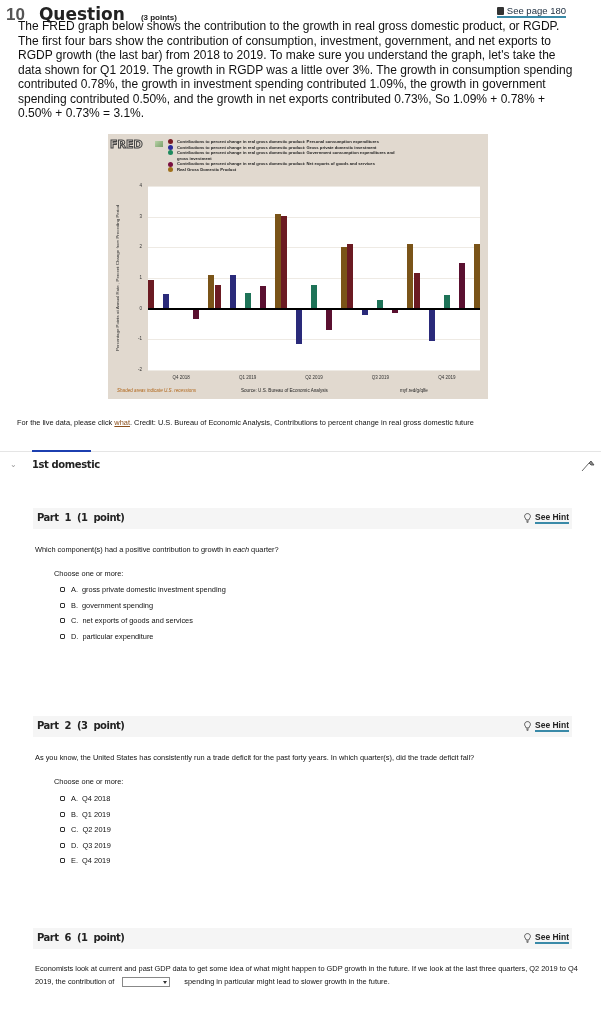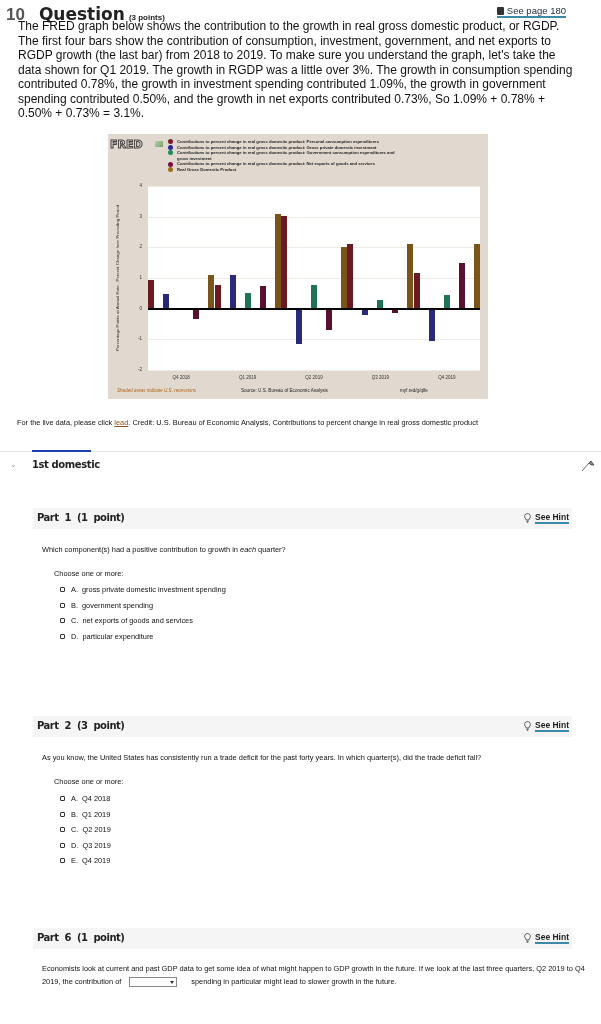--- a/index.html
+++ b/index.html
@@ -2,21 +2,21 @@
 <html><head>
 <meta charset="utf-8">
 <style>
   * { box-sizing: border-box; margin: 0; padding: 0; }
   html, body { width: 601px; height: 1024px; overflow: hidden; background: #ffffff; }
   body { font-family: "Liberation Sans", sans-serif; color: #1a1a1a; position: relative; }
 
   .q-header { position: absolute; left: 6px; top: 4px; display: flex; align-items: baseline; }
   .q-num { font-size: 17px; font-weight: bold; color: #555; margin-right: 14px; }
   .q-title { font-size: 17px; font-weight: bold; color: #222; font-family: "DejaVu Sans", sans-serif; }
-  .q-points { font-size: 8px; font-weight: bold; margin-left: 4px; color: #222; }
+  .q-points { font-size: 8px; font-weight: bold; margin-left: 16px; color: #222; }
   .see-page { position: absolute; right: 35px; top: 5px; font-size: 9.5px; color: #1a2b3c; display: flex; align-items: center; gap: 3px; text-decoration: none; border-bottom: 2px solid #3a8aa8; padding-bottom: 0px; cursor: pointer; }
   .book-icon { width: 7px; height: 8px; background: #333; border-radius: 1px; display: inline-block; }
 
   .intro { position: absolute; left: 18px; top: 19px; width: 560px; font-size: 12px; line-height: 14.5px; color: #111; }
 
   .chart-wrap { position: absolute; left: 108px; top: 134px; width: 380px; height: 265px; background: #e1d9cf; padding-left: 20px; }
   .fred-logo { position: absolute; left: 2px; top: 4px; font-size: 11px; font-weight: bold; color: #e1d9cf; -webkit-text-stroke: 1px #444; font-family: "DejaVu Sans", sans-serif; letter-spacing: 0px; }
   .fred-spark { position: absolute; left: 47px; top: 7px; width: 8px; height: 6px; background: linear-gradient(135deg, #b7d3a7, #7a9e6a); }
   .legend { position: absolute; left: 60px; top: 5px; font-size: 4.2px; font-weight: bold; line-height: 5.6px; color: #222; width: 315px; }
   .legend-item { display: flex; align-items: flex-start; }
@@ -45,21 +45,21 @@
   .chevron { font-size: 8px; color: #999; width: 12px; }
   .attempt-label { font-size: 10px; font-weight: bold; margin-left: 10px; color: #222; font-family: "DejaVu Sans", sans-serif; letter-spacing: -0.4px; }
   .flag-icon { position: absolute; right: 6px; top: 460px; width: 14px; height: 12px; }
 
   .part-head { position: absolute; left: 33px; width: 539px; height: 21px; background: #f5f5f5; }
   .part-title { position: absolute; left: 4px; top: 4px; font-size: 10px; font-weight: bold; color: #222; font-family: "DejaVu Sans", sans-serif; letter-spacing: -0.5px; word-spacing: 3px; }
   .hint { position: absolute; right: 3px; top: 4px; font-size: 8.5px; font-weight: bold; color: #222; display: flex; align-items: center; gap: 4px; }
   .hint-link { border-bottom: 2px solid #3a8aa8; cursor: pointer; }
   .bulb-icon { width: 7px; height: 10px; }
 
-  .prompt { position: absolute; left: 42px; font-size: 7.4px; color: #111; width: 545px; line-height: 13px; }
+  .prompt { position: absolute; left: 35px; font-size: 7.4px; color: #111; width: 545px; line-height: 13px; }
   .choose { position: absolute; left: 54px; font-size: 7.4px; color: #111; }
   .options { position: absolute; left: 60px; }
   .option { display: flex; align-items: center; height: 15.5px; font-size: 7.4px; color: #111; cursor: pointer; }
   .checkbox { width: 5px; height: 5px; border: 1.4px solid #333; border-radius: 1px; margin-right: 6px; background: #fff; }
   .opt-letter { margin-right: 4px; }
 
   .select-box { display: inline-block; width: 48px; height: 10px; border: 1px solid #888; vertical-align: middle; position: relative; margin: 0 14px 0 8px; background: #fff; }
   .select-box::after { content: ""; position: absolute; right: 2px; top: 3px; border-left: 2px solid transparent; border-right: 2px solid transparent; border-top: 3px solid #333; }
 </style>
 </head>
@@ -159,21 +159,21 @@
     </div>
 
   <div class="chart-footer">
     <span class="foot-recess">Shaded areas indicate U.S. recessions</span>
     <span class="foot-source">Source: U.S. Bureau of Economic Analysis</span>
     <span class="foot-url">myf.red/g/qlfe</span>
   </div>
 </div>
 
 <p class="credit">
-  <span>For the live data, please click </span><a>lead</a><span>. Credit: U.S. Bureau of Economic Analysis, Contributions to percent change in real gross domestic product</span>
+  <span>For the live data, please click </span><a>what</a><span>. Credit: U.S. Bureau of Economic Analysis, Contributions to percent change in real gross domestic future</span>
 </p>
 
 <div class="tab-bar"></div>
 <div class="tab-indicator"></div>
 <div class="attempt-row">
   <span class="chevron">⌄</span>
   <span class="attempt-label">1st domestic</span>
 </div>
 <svg class="flag-icon" viewBox="0 0 14 12">
   <path d="M1 11 L8 3 L10 1 L13 5 L10 5 L8 3" fill="#888" stroke="#444" stroke-width="0.8"></path>

